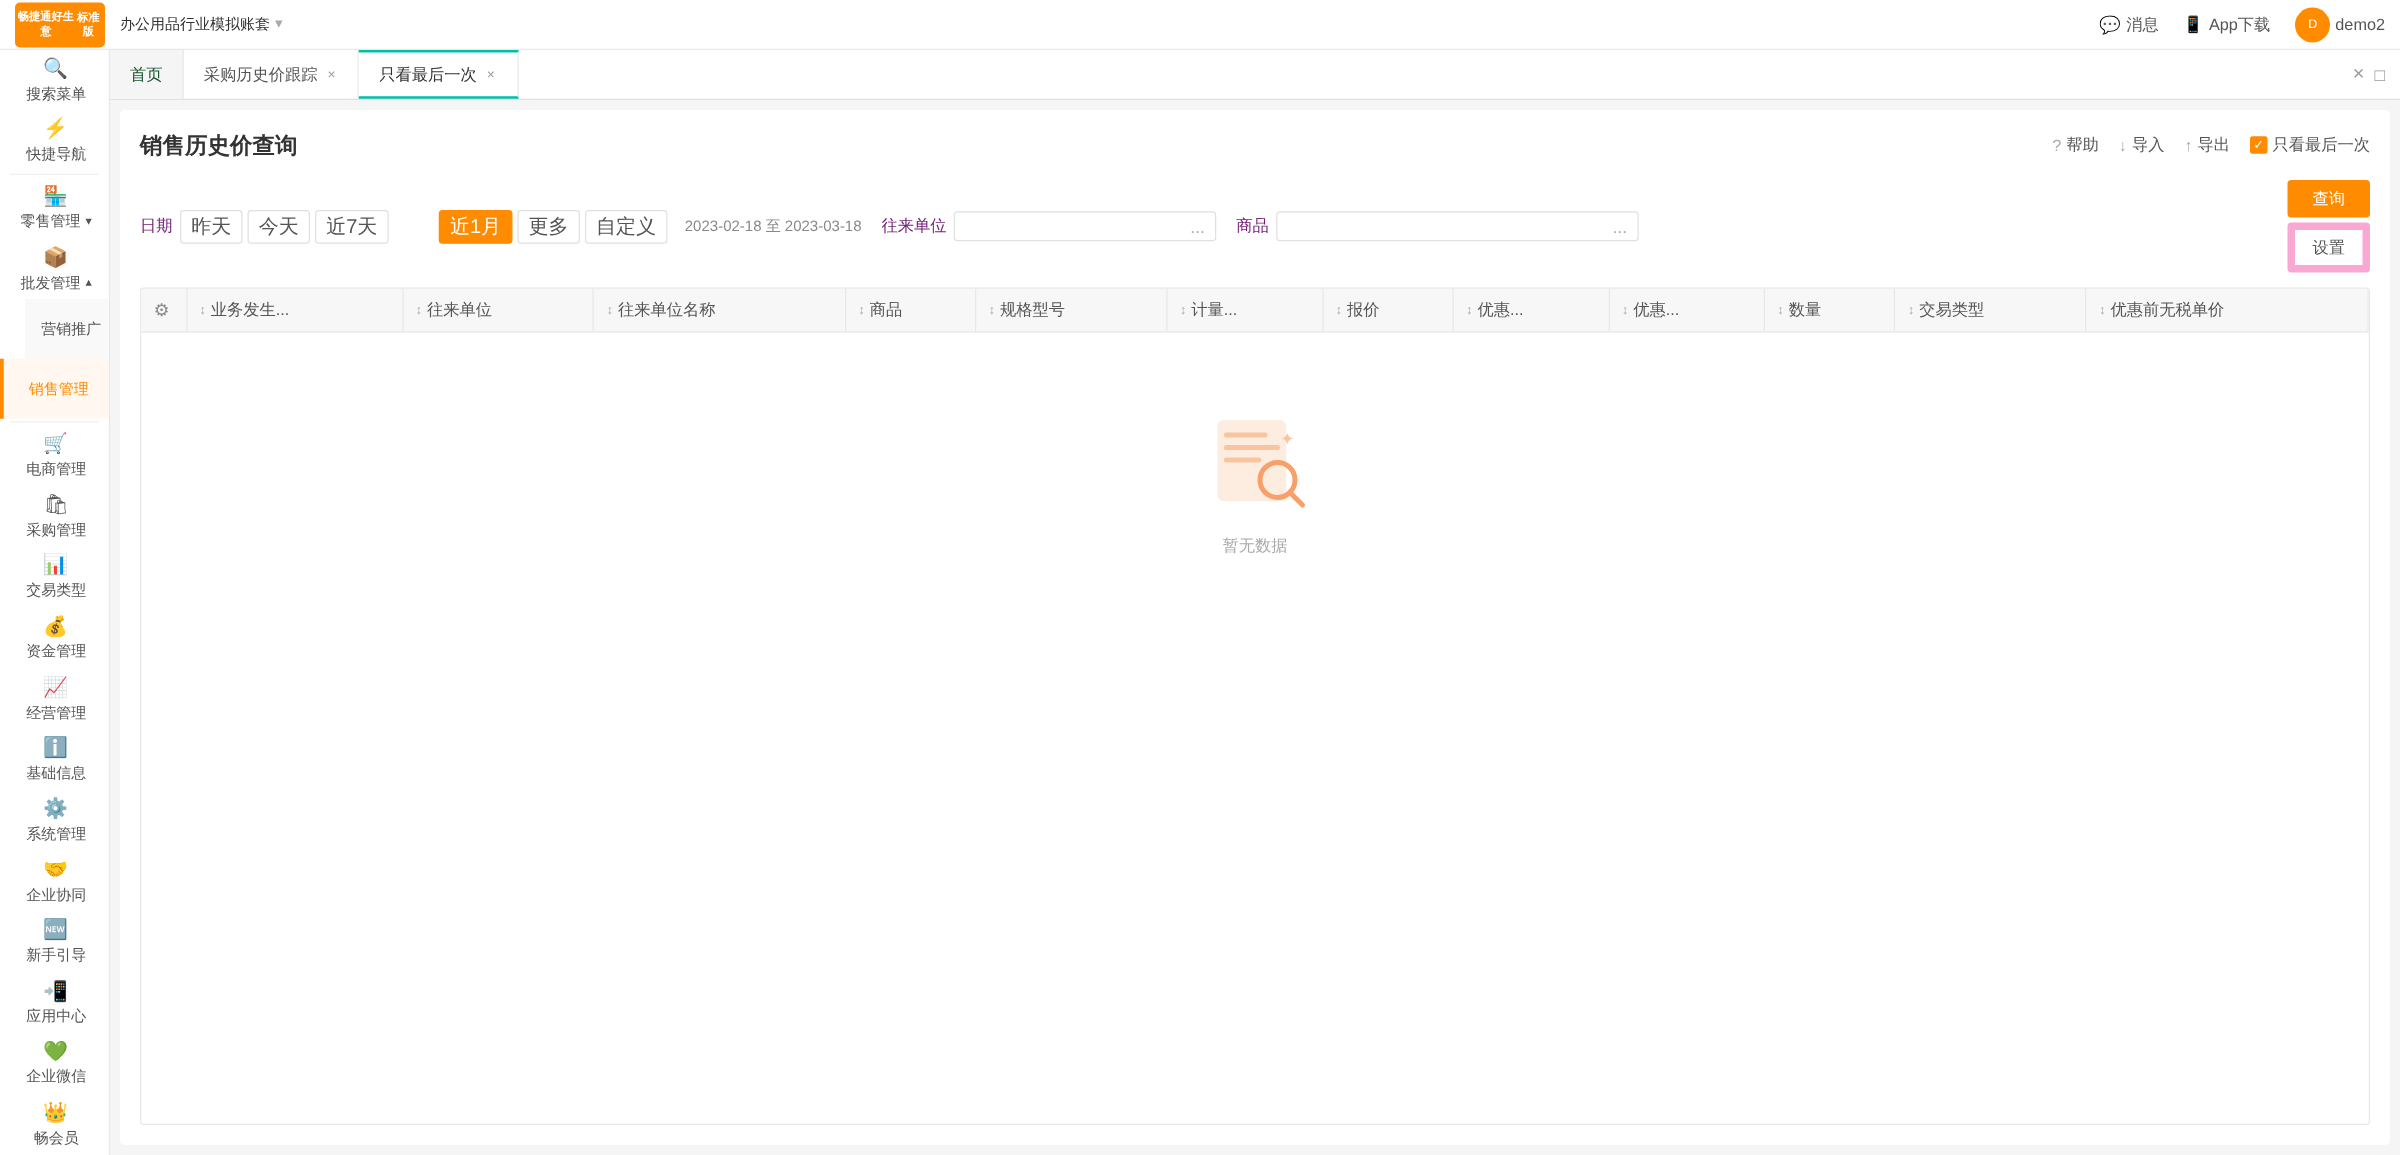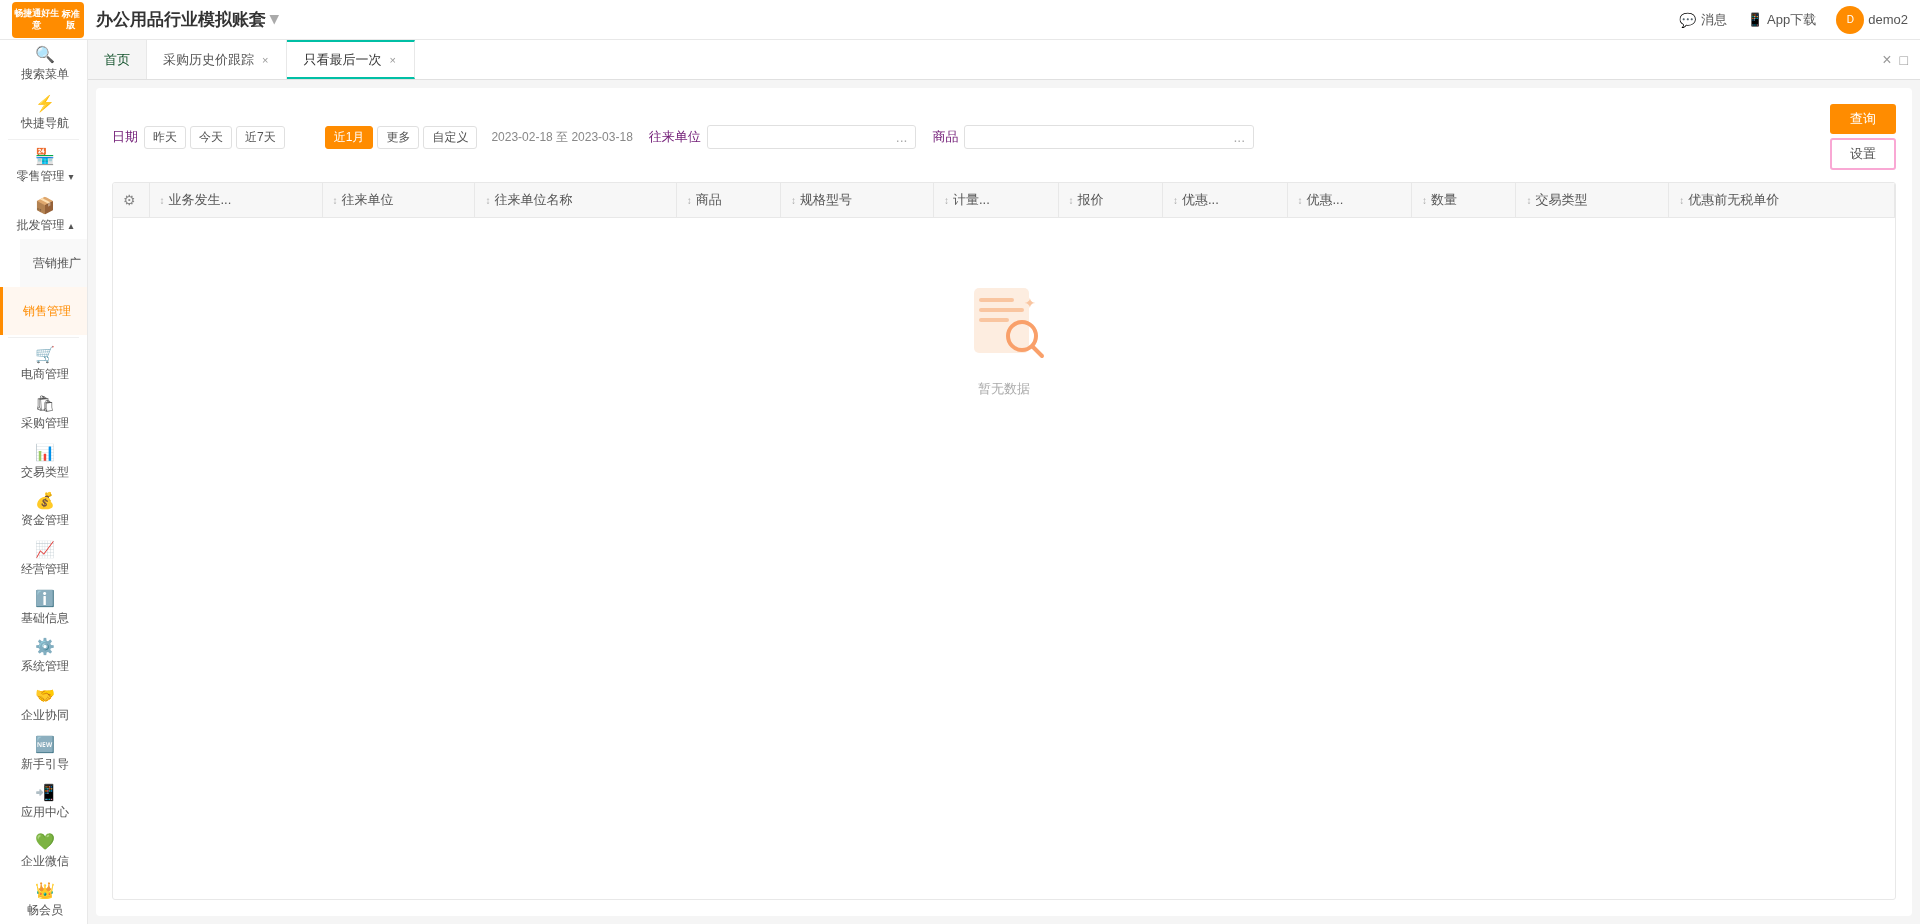--- a/index.html
+++ b/index.html
@@ -29,24 +29,23 @@
       margin-right: 12px;
       flex-shrink: 0;
       line-height: 1.2;
       text-align: center;
       padding: 2px;
     }
     .top-bar-selector {
       display: flex;
       align-items: flex-start;
       color: #555;
-      font-size: 17px;
+      font-size: 12px;
       cursor: pointer;
       gap: 4px;
-      font-weight: bold;
     }
     .top-bar-selector span { color: #333; }
     .top-bar-right {
       margin-left: auto;
       display: flex;
       align-items: center;
       gap: 20px;
       color: #555;
       font-size: 13px;
     }
@@ -239,21 +238,21 @@
     .filter-date-options {
       display: flex;
       align-items: center;
       gap: 4px;
     }
     .date-btn {
       padding: 2px 8px;
       border: 1px solid #e0e0e0;
       border-radius: 3px;
       cursor: pointer;
-      font-size: 12px;
+      font-size: 16px;
       color: #555;
       background: #fff;
     }
     .date-btn.active {
       background: #ff8c00;
       color: #fff;
       border-color: #ff8c00;
       margin-left: 36px;
     }
     .date-range-text {
@@ -288,21 +287,21 @@
       color: #fff;
       border: none;
       padding: 6px 20px;
       border-radius: 3px;
       cursor: pointer;
       font-size: 13px;
     }
     .btn-settings {
       background: #fff;
       color: #555;
-      border: 2px solid #f9a8d4;
+      border: 6px solid #f9a8d4;
       padding: 5px 14px;
       border-radius: 3px;
       cursor: pointer;
       font-size: 13px;
     }
 
     
     .table-container {
       flex: 1;
       overflow: auto;
@@ -503,20 +502,41 @@
         <span class="tab-close">×</span>
       </div>
       <div class="tab-bar-right">
         <span style="cursor:pointer; font-size:16px;">×</span>
         <span style="cursor:pointer; font-size:14px;">□</span>
       </div>
     </div>
 
     <div class="page-content">
 
+      <div class="page-title-row">
+        <div class="page-title">销售历史价查询</div>
+        <div class="page-actions">
+          <div class="page-action-item">
+            <span style="color:#aaa;">?</span>
+            <span>帮助</span>
+          </div>
+          <div class="page-action-item">
+            <span style="color:#aaa;">↓</span>
+            <span>导入</span>
+          </div>
+          <div class="page-action-item">
+            <span style="color:#aaa;">↑</span>
+            <span>导出</span>
+          </div>
+          <div class="page-action-item">
+            <span class="checkbox-checked">✓</span>
+            <span>只看最后一次</span>
+          </div>
+        </div>
+      </div>
 
       <div class="filter-row">
 
         <div class="filter-group">
           <span class="filter-label">日期</span>
           <div class="filter-date-options">
             <button class="date-btn">昨天</button>
             <button class="date-btn">今天</button>
             <button class="date-btn">近7天</button>
             <button class="date-btn active">近1月</button>

